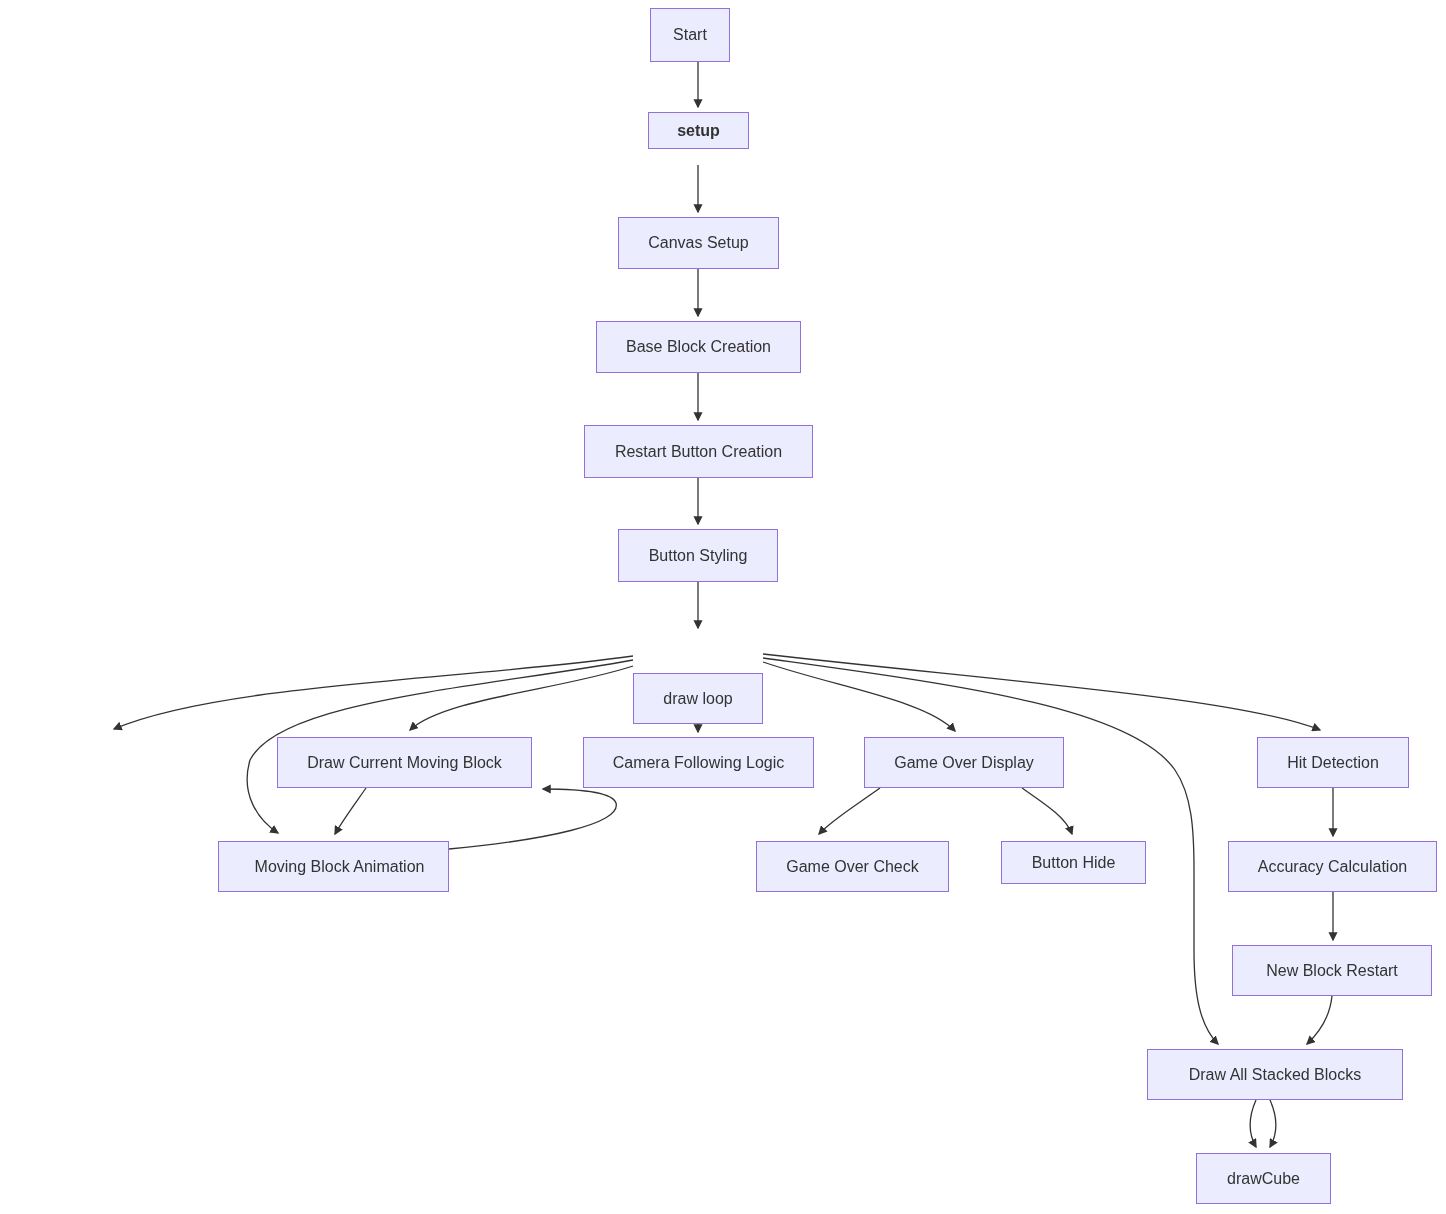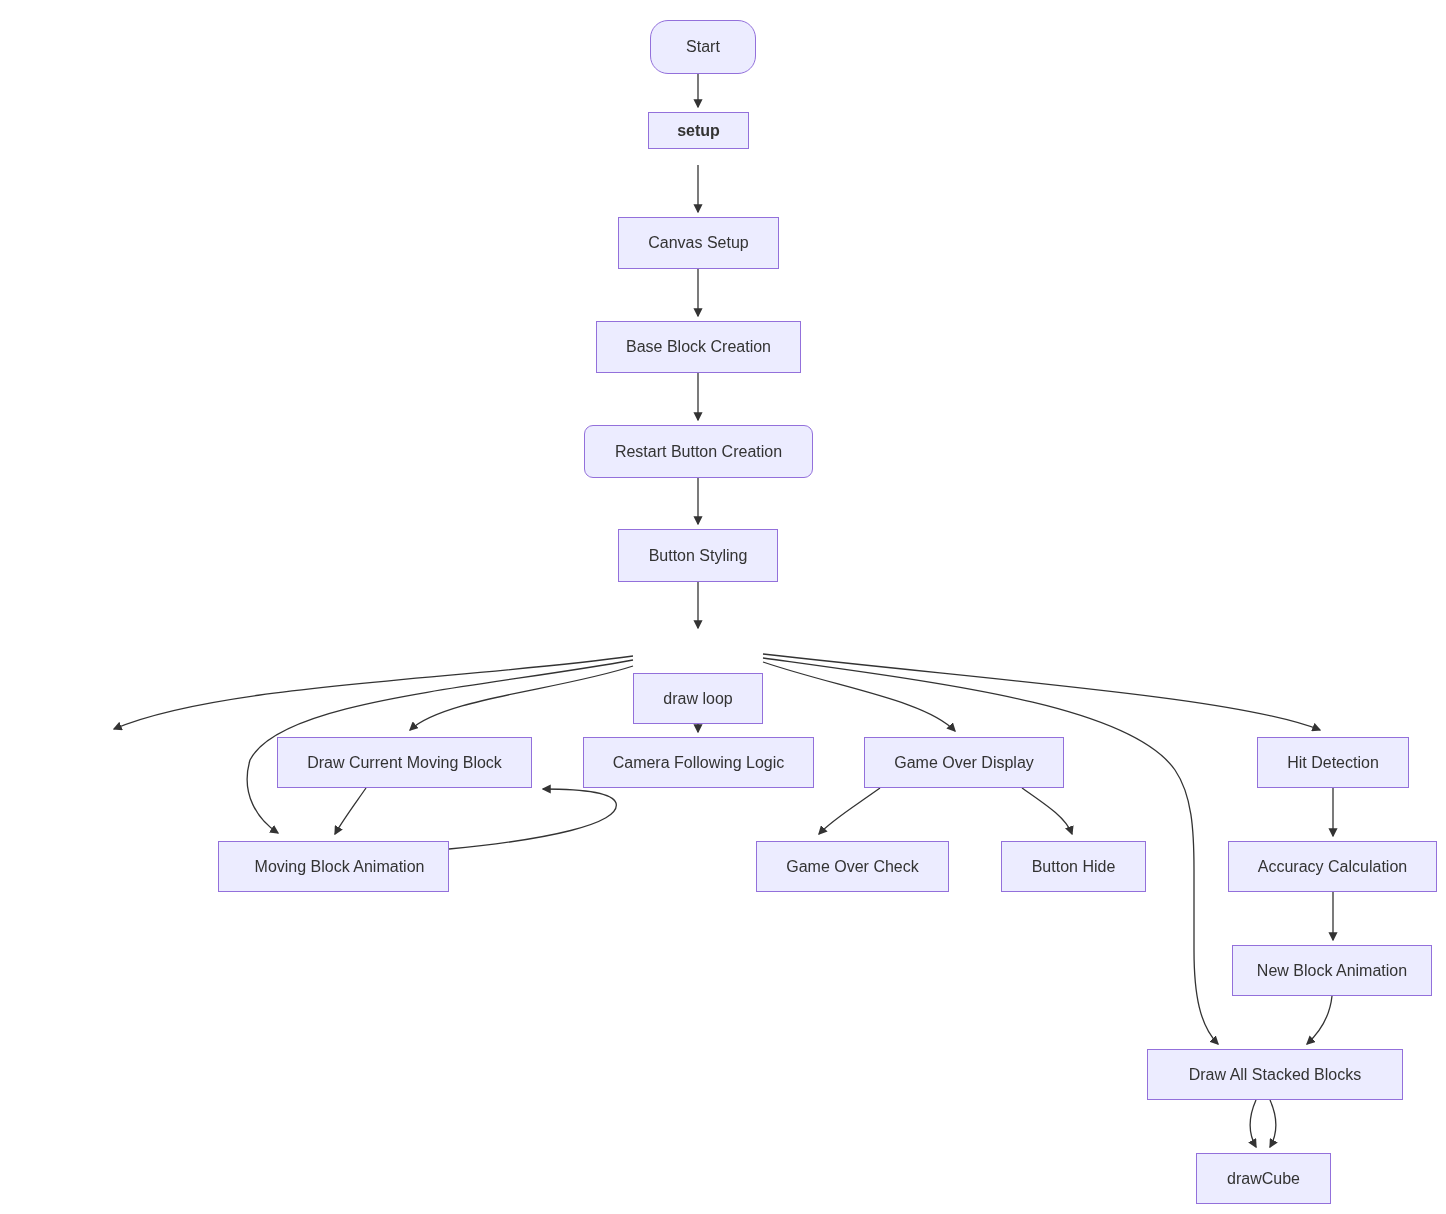--- a/index.html
+++ b/index.html
@@ -77,33 +77,33 @@
     <path class="edge" d="M1022,788 C1048,806 1066,818 1072,834" marker-end="url(#arrow)"></path>
 
     <path class="edge" d="M1333,788 L1333,836" marker-end="url(#arrow)"></path>
     <path class="edge" d="M1333,892 L1333,940" marker-end="url(#arrow)"></path>
     <path class="edge" d="M1332,996 C1330,1015 1321,1031 1307,1044" marker-end="url(#arrow)"></path>
 
     <path class="edge" d="M1256,1100 C1248,1118 1248,1133 1256,1147" marker-end="url(#arrow)"></path>
     <path class="edge" d="M1270,1100 C1278,1118 1278,1133 1270,1147" marker-end="url(#arrow)"></path>
   </svg>
 
-  <div class="node" style="left:650px; top:20px;    width:106px;  height:54px;border-radius:18px;">
+  <div class="node" style="left:650px; top:8px;    width:80px;  height:54px;">
     <span>Start</span>
   </div>
   <div class="node" style="left:648px; top:112px;  width:101px; height:37px;font-weight:bold;">
     <span>setup</span>
   </div>
   <div class="node" style="left:618px; top:217px;  width:161px; height:52px;">
     <span>Canvas Setup</span>
   </div>
   <div class="node" style="left:596px; top:321px;  width:205px; height:52px;">
     <span>Base Block Creation</span>
   </div>
-  <div class="node" style="left:584px; top:425px;  width:229px; height:53px;border-radius:9px;">
+  <div class="node" style="left:584px; top:425px;  width:229px; height:53px;">
     <span>Restart Button Creation</span>
   </div>
   <div class="node" style="left:618px; top:529px;  width:160px; height:53px;">
     <span>Button Styling</span>
   </div>
   <div class="node" style="left:633px; top:633px;  width:130px; height:51px;margin-top:40px;">
     <span>draw loop</span>
   </div>
 
   <div class="node" style="left:277px;  top:737px; width:255px; height:51px;">
@@ -118,29 +118,29 @@
   <div class="node" style="left:864px;  top:737px; width:200px; height:51px;">
     <span>Game Over Display</span>
   </div>
 
   <div class="node" style="left:218px;  top:841px; width:231px; height:51px;padding-left:12px;">
     <span>Moving Block Animation</span>
   </div>
   <div class="node" style="left:718px;  top:841px; width:193px; height:51px;margin-left:38px;">
     <span>Game Over Check</span>
   </div>
-  <div class="node" style="left:1001px; top:841px; width:145px; height:51px;justify-content:center;">
+  <div class="node" style="left:1001px; top:841px; width:145px; height:43px;justify-content:center;">
     <span>Button Hide</span>
   </div>
   <div class="node" style="left:1228px; top:841px; width:209px; height:51px;">
     <span>Accuracy Calculation</span>
   </div>
 
   <div class="node" style="left:1232px; top:945px;  width:200px; height:51px;">
-    <span>New Block Animation</span>
+    <span>New Block Restart</span>
   </div>
   <div class="node" style="left:1147px; top:1049px; width:256px; height:51px;text-align:center;">
     <span>Draw All Stacked Blocks</span>
   </div>
   <div class="node" style="left:1196px; top:1153px; width:135px; height:51px;">
     <span>drawCube</span>
   </div>
 
 </div>
 

